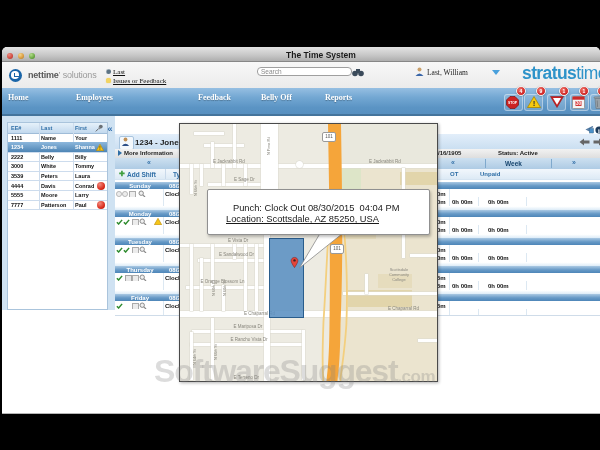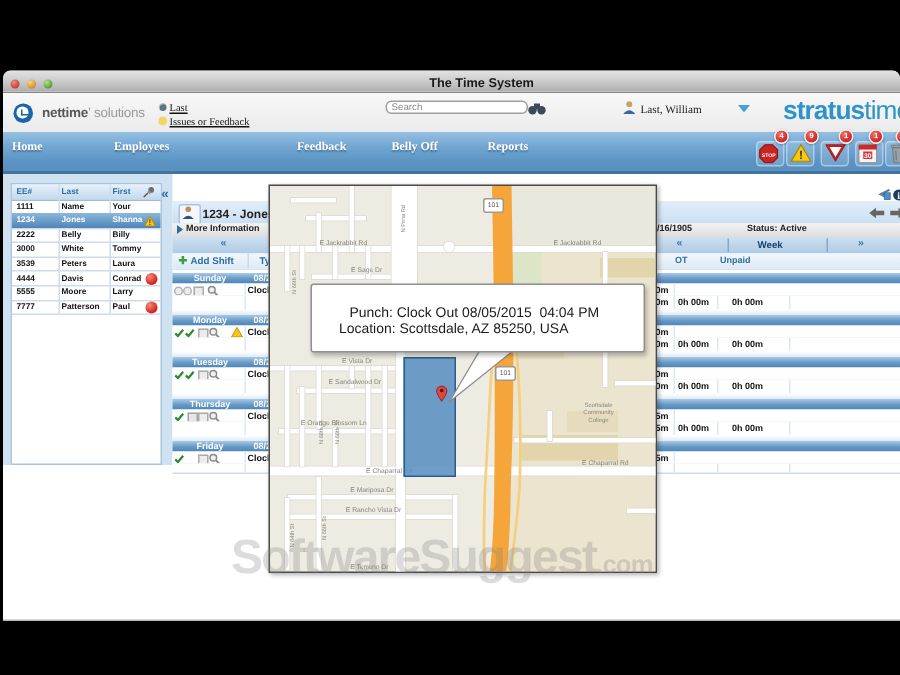--- a/index.html
+++ b/index.html
@@ -480,17 +480,17 @@
   <div class="abs" style="left:89px;top:114px;width:33px;height:78px;background:rgba(90,143,193,0.88);border:1.5px solid #2a5d8c;"></div>
   <svg class="abs" style="left:110px;top:131px;" width="9" height="15" viewBox="0 0 15 19">
 <path d="M7.5 1 C4 1 1.8 3.5 1.8 6.5 C1.8 10 7.5 18 7.5 18 C7.5 18 13.2 10 13.2 6.5 C13.2 3.5 11 1 7.5 1 Z" fill="#e4453a" stroke="#7a1410" stroke-width="0.8"></path>
 <circle cx="7.5" cy="6" r="2" fill="#3c2222"></circle>
 </svg>
   <svg class="abs" style="left:0;top:0;" width="257" height="257" viewBox="0 0 257 257">
 <polygon points="139.5,110.3 161.5,110.3 119.5,144" fill="#fff" stroke="#8a8a8a" stroke-width="0.8"></polygon>
 </svg>
 </div>
 <div class="abs" id="bubble">
-  <div class="abs btxt" style="left:25px;top:13px;">Punch: Clock Out 08/05/2015  04:04 PM</div>
-  <div class="abs btxt" style="left:18px;top:24px;">Location: Scottsdale, AZ 85250, USA</div>
+  <div class="abs btxt" style="left:25px;top:13px;">Punch: Clock Out 08/30/2015  04:04 PM</div>
+  <div class="abs btxt" style="left:18px;top:24px;text-decoration:underline;">Location: Scottsdale, AZ 85250, USA</div>
 </div>
 <div class="abs" style="left:2px;top:412.5px;width:598px;height:1.5px;background:#b5b5b5;"></div>
 <div class="abs" id="wm">SoftwareSuggest<span>.com</span></div>
 
 </body></html>

